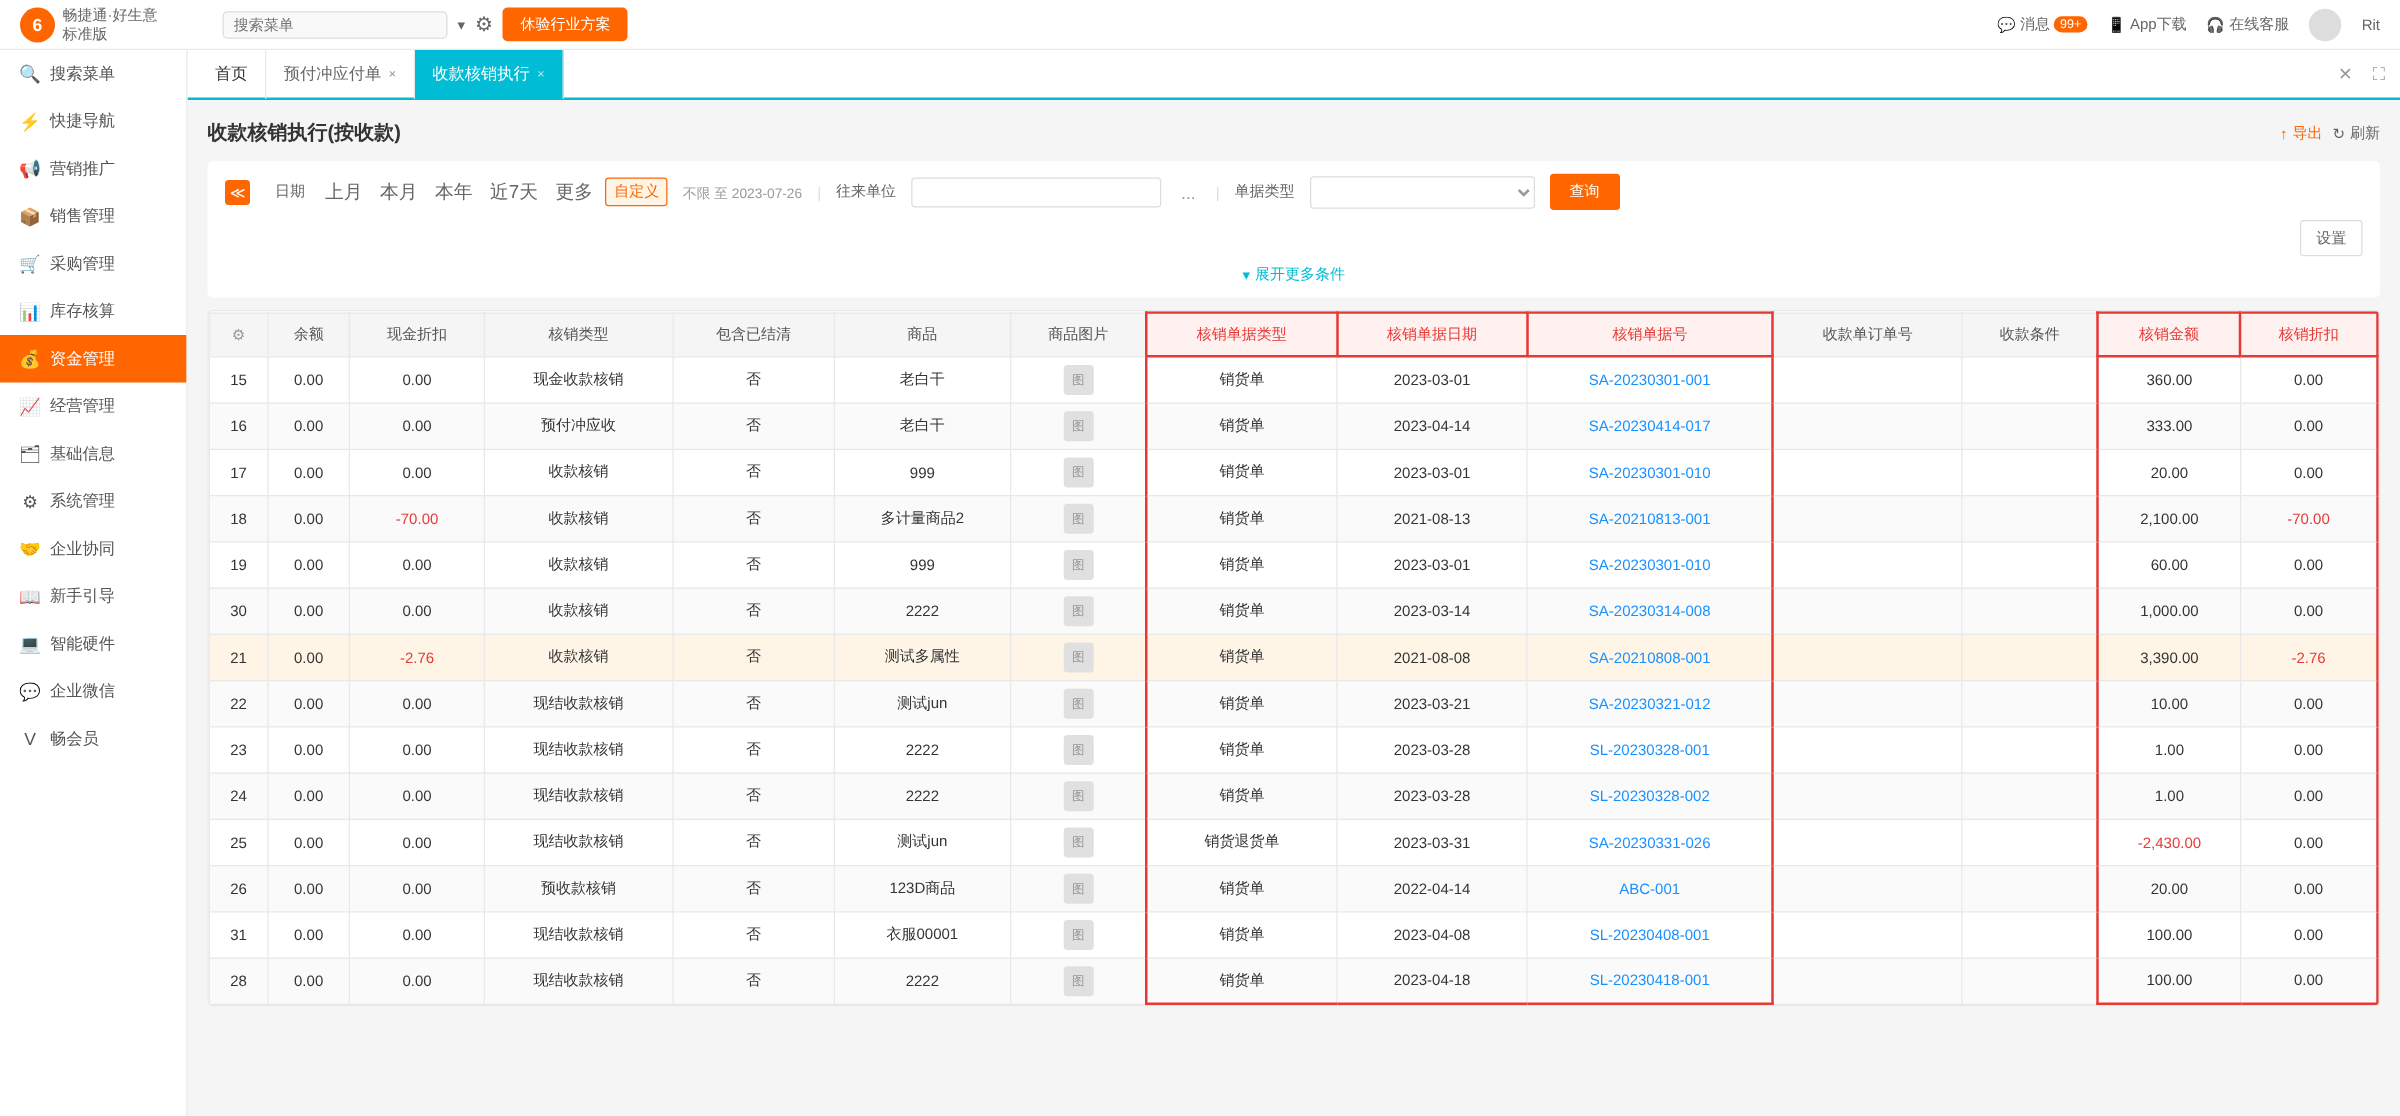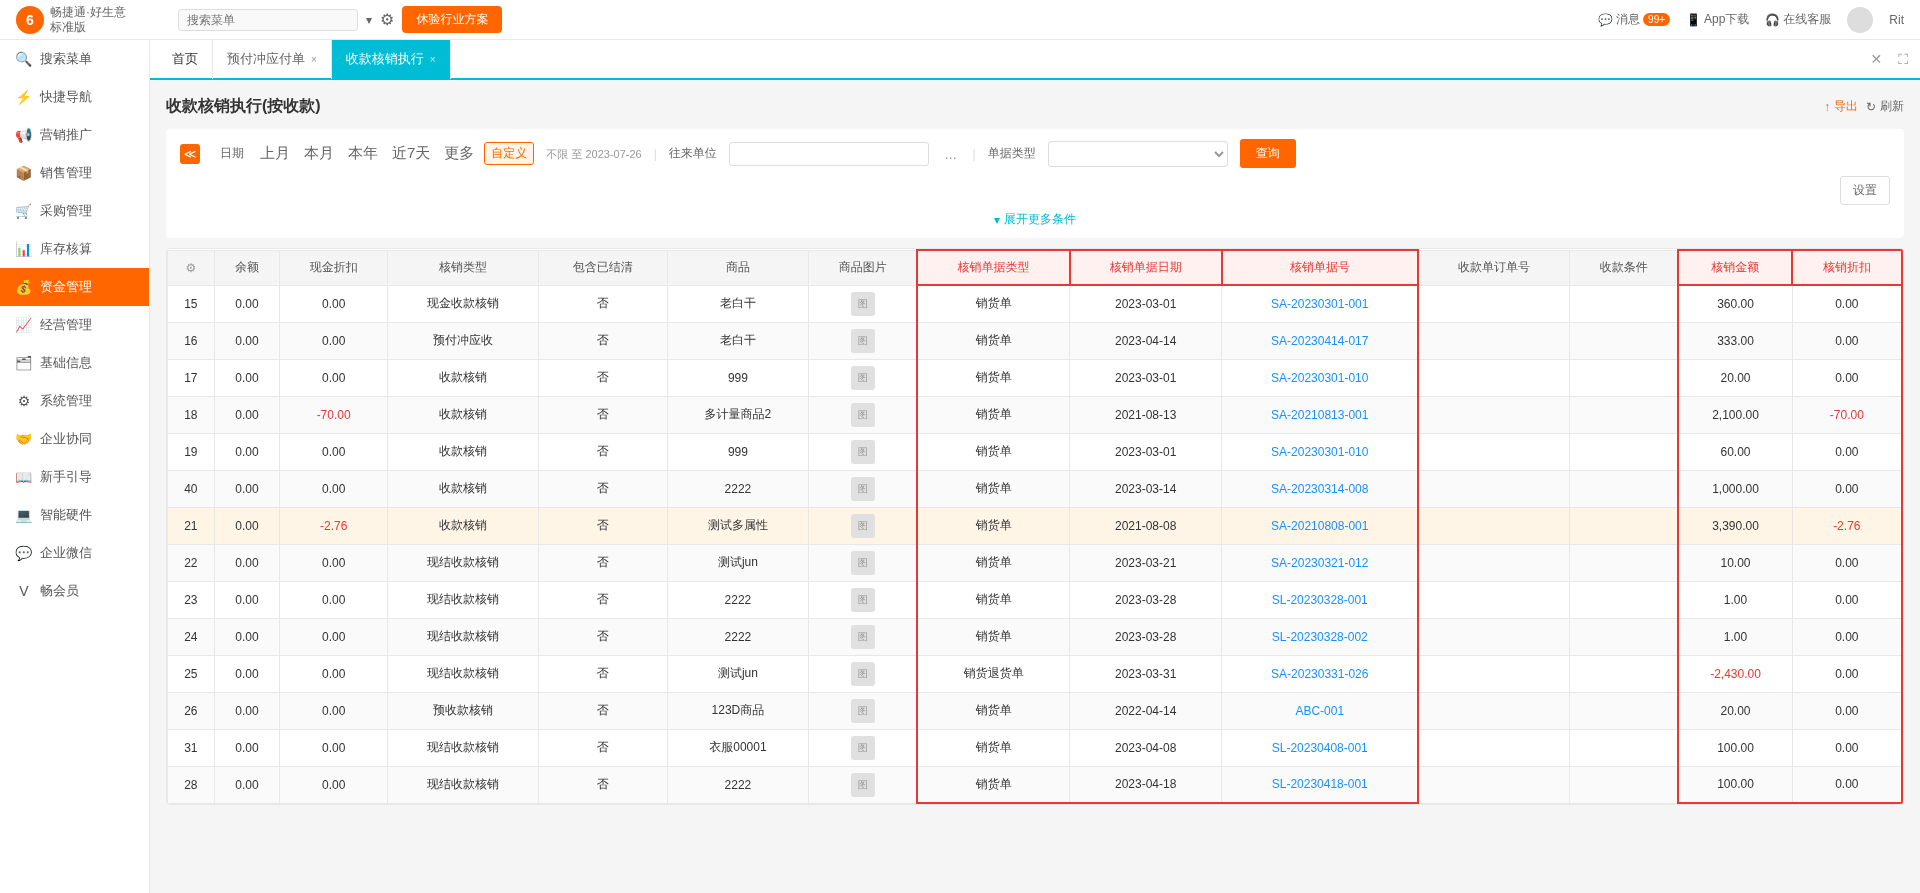--- a/index.html
+++ b/index.html
@@ -357,21 +357,21 @@
       <td><div style="width:24px;height:24px;background:#e0e0e0;border-radius:3px;display:inline-flex;align-items:center;justify-content:center;font-size:10px;color:#999;">图</div></td>
       <td style="border-left:2px solid #e53935;border-right:1px solid #e8e8e8;">销货单</td>
       <td style="border-left:1px solid #e8e8e8;border-right:1px solid #e8e8e8;">2023-03-01</td>
       <td style="border-right:2px solid #e53935;"><a class="text-link">SA-20230301-010</a></td>
       <td></td>
       <td></td>
       <td class="" style="border-left:2px solid #e53935;border-right:1px solid #e8e8e8;">60.00</td>
       <td class="" style="border-right:2px solid #e53935;">0.00</td>
     </tr>
                 <tr>
-      <td>40</td>
+      <td>30</td>
       <td>0.00</td>
       <td class="">0.00</td>
       <td>收款核销</td>
       <td>否</td>
       <td>2222</td>
       <td><div style="width:24px;height:24px;background:#e0e0e0;border-radius:3px;display:inline-flex;align-items:center;justify-content:center;font-size:10px;color:#999;">图</div></td>
       <td style="border-left:2px solid #e53935;border-right:1px solid #e8e8e8;">销货单</td>
       <td style="border-left:1px solid #e8e8e8;border-right:1px solid #e8e8e8;">2023-03-14</td>
       <td style="border-right:2px solid #e53935;"><a class="text-link">SA-20230314-008</a></td>
       <td></td>

